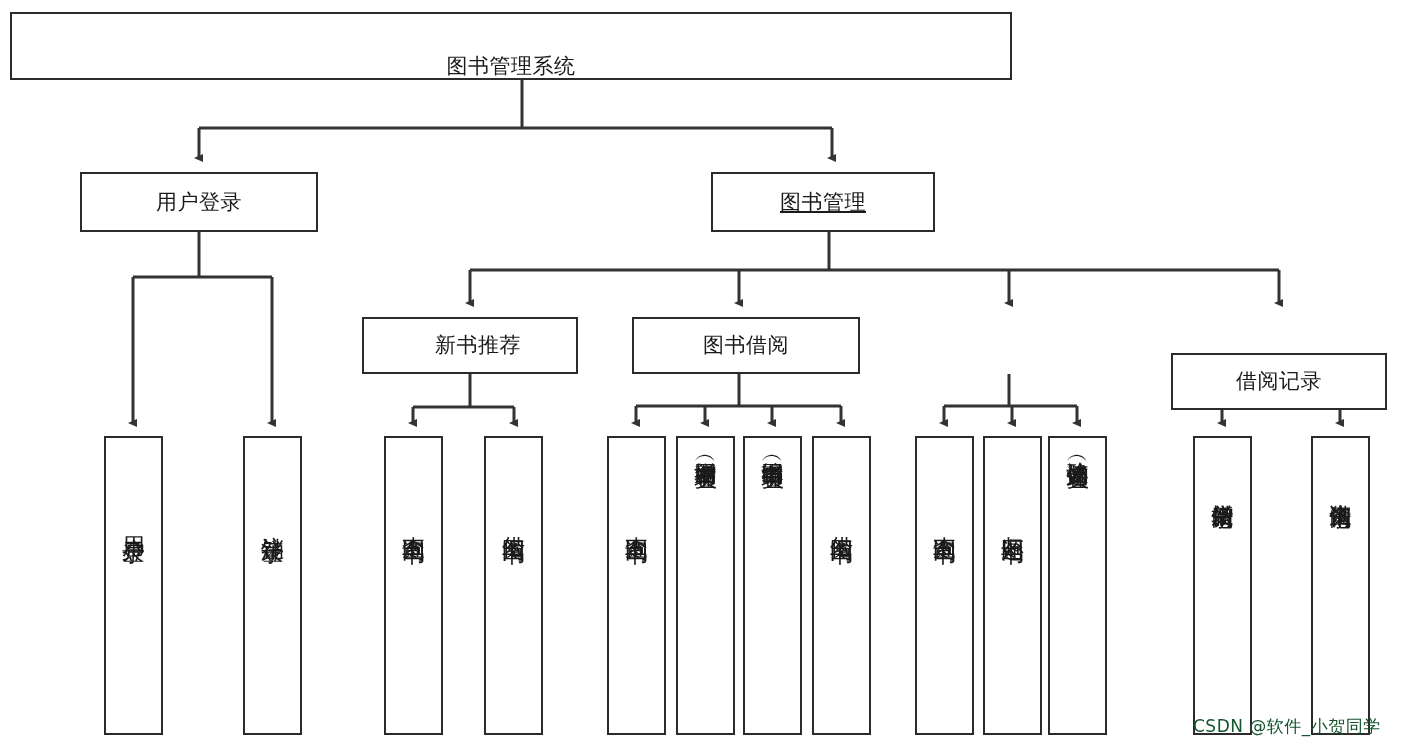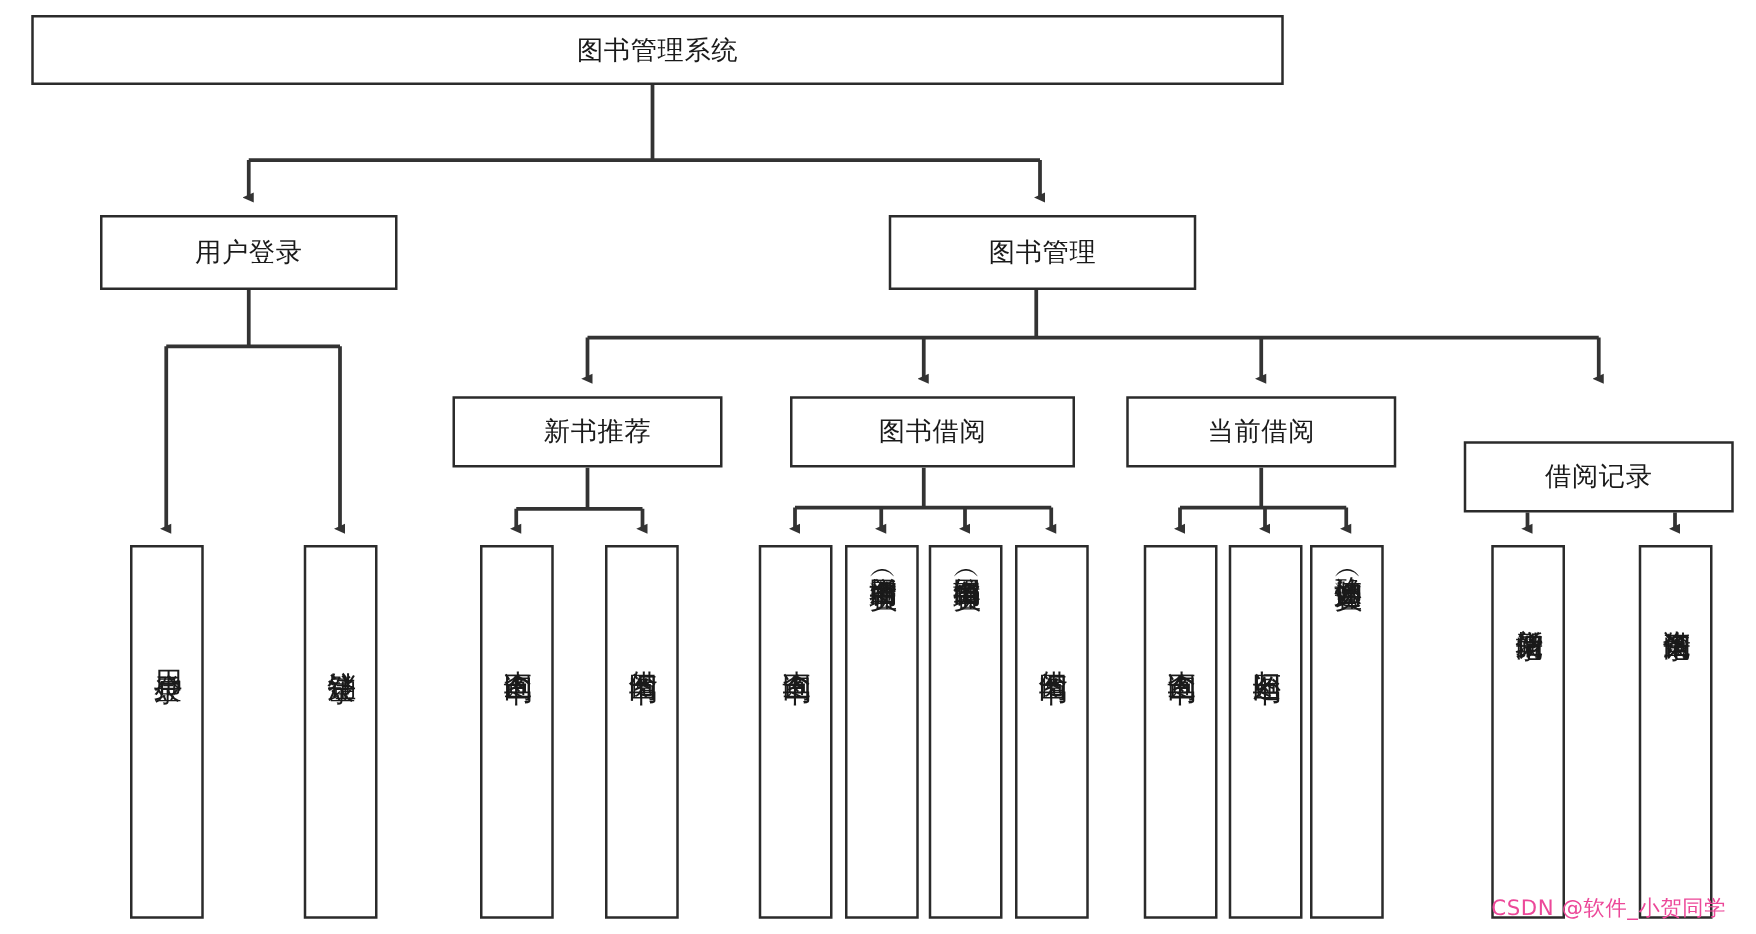--- a/index.html
+++ b/index.html
@@ -55,21 +55,21 @@
   #edges {
     position: absolute;
     left: 0;
     top: 0;
     width: 1405px;
     height: 747px;
     pointer-events: none;
   }
   .watermark {
     position: absolute;
-    color: #ec4899;
+    color: #14532d;
     font-size: 17px;
     white-space: nowrap;
     letter-spacing: 0.5px;
   }
 </style>
 </head>
 <body>
 
 <div id="canvas">
 
@@ -116,39 +116,36 @@
       <path d="M1012,406 L1012,423" marker-end="url(#arrow)"></path>
       <path d="M1077,406 L1077,423" marker-end="url(#arrow)"></path>
 
       <path d="M1279,374 L1279,406"></path>
       <path d="M1222,406 L1340,406"></path>
       <path d="M1222,406 L1222,423" marker-end="url(#arrow)"></path>
       <path d="M1340,406 L1340,423" marker-end="url(#arrow)"></path>
     </g>
   </svg>
 
-  <div class="node horiz" style="left:25px; top:12px; width:1002px; height:56px;">
+  <div class="node horiz" style="left:10px; top:12px; width:1002px; height:68px;align-items:flex-end;">
     <span class="label">图书管理系统</span>
   </div>
 
   <div class="node horiz" style="left:80px; top:172px; width:238px; height:60px;">
     <span class="label">用户登录</span>
   </div>
-  <div class="node horiz" style="left:711px; top:172px; width:246px; height:60px;">
+  <div class="node horiz" style="left:711px; top:172px; width:224px; height:60px;text-decoration:underline;">
     <span class="label">图书管理</span>
   </div>
 
   <div class="node horiz" style="left:362px; top:317px; width:216px; height:57px;padding-left:16px;">
     <span class="label">新书推荐</span>
   </div>
   <div class="node horiz" style="left:632px; top:317px; width:228px; height:57px;">
     <span class="label">图书借阅</span>
-  </div>
-  <div class="node horiz" style="left:901px; top:317px; width:216px; height:57px;">
-    <span class="label">当前借阅</span>
   </div>
   <div class="node horiz" style="left:1171px; top:317px; width:216px; height:57px;margin-top:36px;">
     <span class="label">借阅记录</span>
   </div>
 
   <div class="node vert" style="left:104px; top:436px; width:59px; height:299px; padding-top:80px;">
     <span class="label">用户登录</span>
   </div>
   <div class="node vert" style="left:243px; top:436px; width:59px; height:299px; padding-top:80px;">
     <span class="label">注销登录</span>

